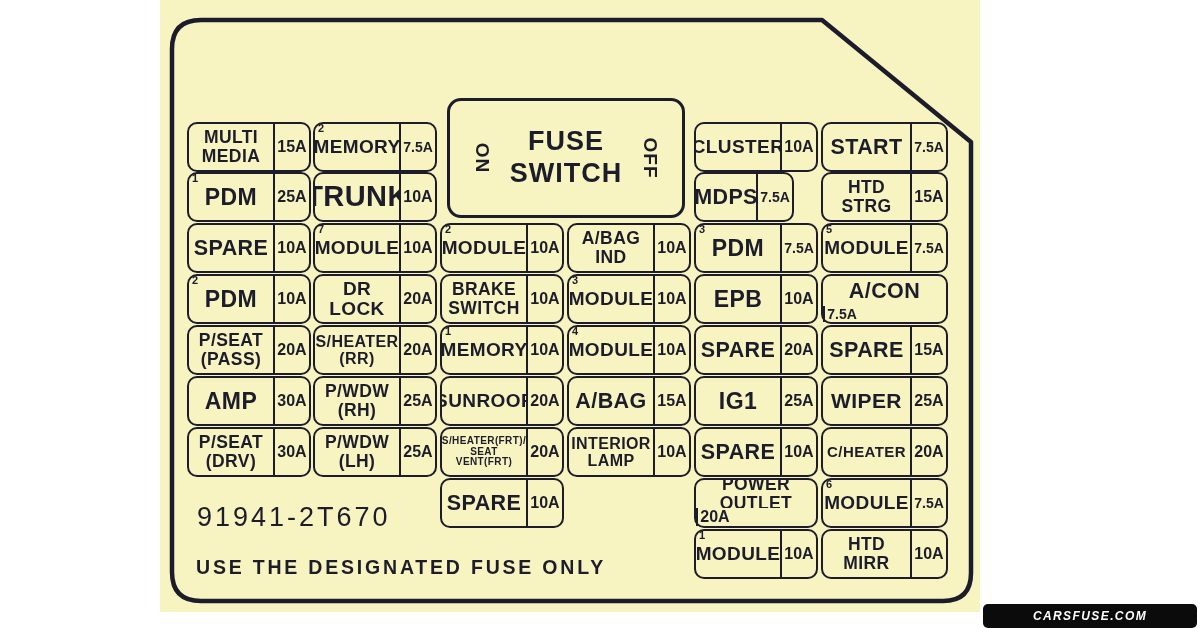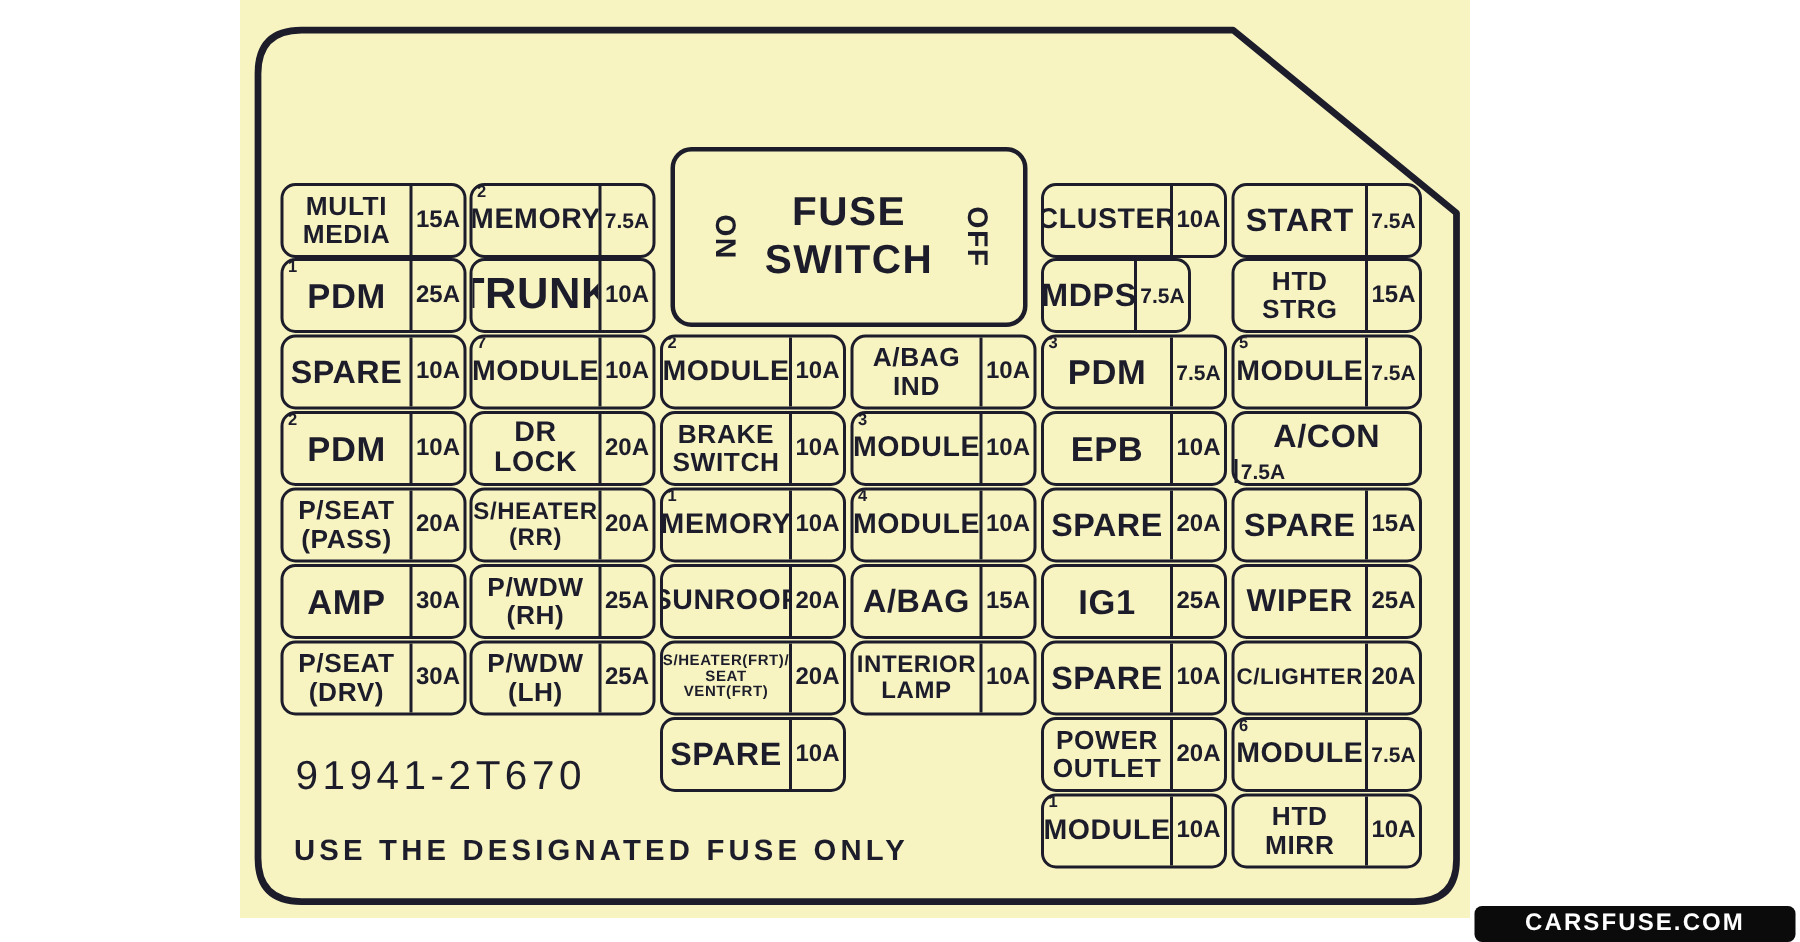--- a/index.html
+++ b/index.html
@@ -25,21 +25,21 @@
   .fs-title{font-size:27px;font-weight:bold;letter-spacing:1px;text-align:center;white-space:pre-line;line-height:1.18}
   .onoff{position:absolute;top:50%;font-size:19px;font-weight:bold;letter-spacing:1px;color:var(--ln)}
   .onoff.on{left:32px;transform:translate(-50%,-50%) rotate(90deg)}
   .onoff.off{right:32px;transform:translate(50%,-50%) rotate(90deg)}
 
   .partno{position:absolute;left:197px;top:502px;font-size:27px;font-weight:normal;letter-spacing:3px;color:var(--ln)}
   .warning{position:absolute;left:196px;top:556px;font-size:19.5px;font-weight:bold;letter-spacing:2.8px;color:var(--ln)}
 
   .watermark{position:absolute;left:983px;top:604px;width:214px;height:24px;background:#0b0b0b;border-radius:5px;
     display:flex;align-items:center;justify-content:center}
-  .watermark span{color:#ffffff;font-size:16px;font-weight:bold;letter-spacing:1.4px}
+  .watermark span{color:#ffffff;font-size:12px;font-weight:bold;font-style:italic;letter-spacing:1.4px}
 </style>
 </head>
 <body style="--ln: #1c1c2a; background: rgb(255, 255, 255);">
 
 <div class="panel-bg" style="background: rgb(247, 244, 194);"></div>
 
 <svg class="outline" viewBox="0 0 1200 628" aria-hidden="true">
   <path d="M 822 20 L 971 142 L 971 573 Q 971 601 943 601 L 201 601 Q 172 601 172 572 L 172 49 Q 172 20 201 20 Z"></path>
 </svg>
 
@@ -182,21 +182,21 @@
       <div class="amp" style="font-size: 16px;">20A</div>
     </div>
     <div class="fuse" style="left: 694px; top: 376px; width: 124px; height: 50px;">
       <div class="lbl" style="font-size: 23px;">IG1</div>
       <div class="amp" style="font-size: 16px;">25A</div>
     </div>
     <div class="fuse" style="left: 694px; top: 427px; width: 124px; height: 50px;">
       <div class="lbl" style="font-size: 21.5px;">SPARE</div>
       <div class="amp" style="font-size: 16px;">10A</div>
     </div>
-    <div class="fuse" style="left: 694px; top: 478px; width: 124px; height: 50px;">
+    <div class="fuse" style="left: 694px; top: 478px; width: 124px; height: 50px; flex-direction: column;">
       <div class="lbl" style="font-size: 17.5px;">POWER
 OUTLET</div>
       <div class="amp" style="font-size: 16px;">20A</div>
     </div>
     <div class="fuse" style="left: 694px; top: 529px; width: 124px; height: 50px;">
       <div class="lbl" style="font-size: 19px;">MODULE<span class="sup">1</span></div>
       <div class="amp" style="font-size: 16px;">10A</div>
     </div>
     <div class="fuse" style="left: 821px; top: 122px; width: 127px; height: 50px;">
       <div class="lbl" style="font-size: 21.5px;">START</div>
@@ -217,21 +217,21 @@
     </div>
     <div class="fuse" style="left: 821px; top: 325px; width: 127px; height: 50px;">
       <div class="lbl" style="font-size: 21.5px;">SPARE</div>
       <div class="amp" style="font-size: 16px;">15A</div>
     </div>
     <div class="fuse" style="left: 821px; top: 376px; width: 127px; height: 50px;">
       <div class="lbl" style="font-size: 21px;">WIPER</div>
       <div class="amp" style="font-size: 16px;">25A</div>
     </div>
     <div class="fuse" style="left: 821px; top: 427px; width: 127px; height: 50px;">
-      <div class="lbl" style="font-size: 15px;">C/LIGHTER</div>
+      <div class="lbl" style="font-size: 15px;">C/HEATER</div>
       <div class="amp" style="font-size: 16px;">20A</div>
     </div>
     <div class="fuse" style="left: 821px; top: 478px; width: 127px; height: 50px;">
       <div class="lbl" style="font-size: 19px;">MODULE<span class="sup">6</span></div>
       <div class="amp" style="font-size: 14px;">7.5A</div>
     </div>
     <div class="fuse" style="left: 821px; top: 529px; width: 127px; height: 50px;">
       <div class="lbl" style="font-size: 17.5px;">HTD
 MIRR</div>
       <div class="amp" style="font-size: 16px;">10A</div>

